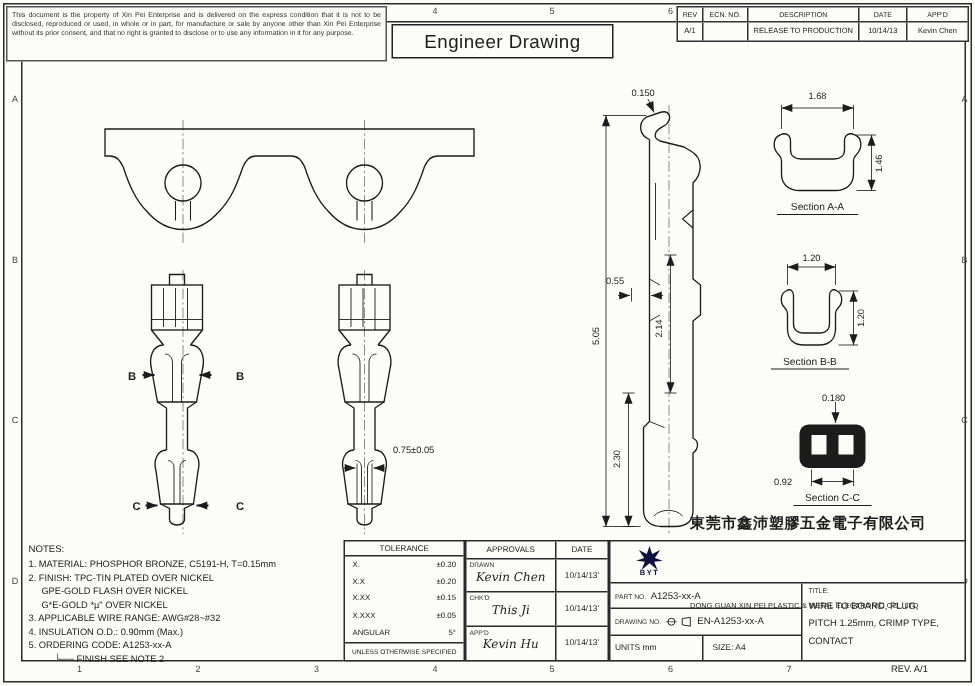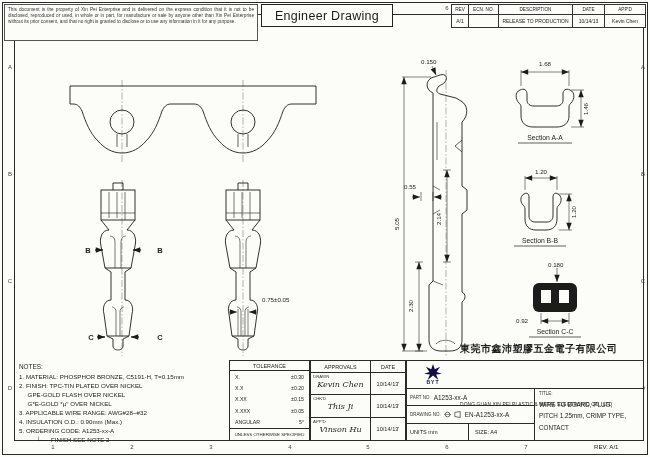--- a/index.html
+++ b/index.html
@@ -10,21 +10,21 @@
   .inner-frame { position:absolute; left:14px; top:14px; width:630px; height:427px; border:1px solid #2a2a2a; }
   .zn { position:absolute; font-size:6px; color:#444; width:10px; text-align:center; }
   .zn.t { top:5px; } .zn.b { top:444px; } .zn.l { left:5px; } .zn.r { left:638px; }
   svg.drawing { position:absolute; left:0; top:0; pointer-events:none; }
   svg.drawing text { font-family:"Liberation Sans",sans-serif; fill:#1c1c1c; stroke:none; font-size:6.2px; }
   svg.drawing text.seclab { font-size:6.8px; }
   svg.drawing text.cutlet { font-size:7.5px; font-weight:bold; }
 
   .disclaimer { position:absolute; left:4px; top:4px; width:254px; height:37px; border:1px solid #555;
     background:#fcfcf8; font-size:4.7px; line-height:5.9px; padding:2px 3px; color:#333; text-align:justify; }
-  .title-box { position:absolute; left:261px; top:4px; width:132px; height:23px; border:1.2px solid #222;
+  .title-box { position:absolute; left:261px; top:16px; width:148px; height:23px; border:1.2px solid #222;
     background:#fcfcf8; display:flex; align-items:center; justify-content:center; font-size:12.5px; letter-spacing:0.3px; }
   .rev-table { position:absolute; left:451px; top:4px; width:195px; border:1px solid #333; background:#fcfcf8; font-size:4.7px; }
   .rev-row { display:flex; align-items:center; }
   .rev-row.head { height:9px; }
   .rev-row.data { height:13px; border-top:1px solid #333; font-size:5px; }
   .rev-cell { text-align:center; border-right:1px solid #333; height:100%; display:flex; align-items:center; justify-content:center; }
   .rev-cell:last-child { border-right:none; }
   .rc1{width:17px;} .rc2{width:30px;} .rc3{width:74px;} .rc4{width:32px;} .rc5{flex:1;}
 
   .notes { position:absolute; left:19px; top:362px; width:208px; font-size:6.2px; line-height:9px; }
@@ -302,21 +302,21 @@
     <div class="apv-row">
       <div class="apv-main">
         <div class="apv-role">CHK'D</div>
         <div class="apv-name">This Ji</div>
       </div>
       <div class="apv-date">10/14/13'</div>
     </div>
     <div class="apv-row">
       <div class="apv-main">
         <div class="apv-role">APP'D</div>
-        <div class="apv-name">Vinson Hu</div>
+        <div class="apv-name">Kevin Hu</div>
       </div>
       <div class="apv-date">10/14/13'</div>
     </div>
   </div>
 
   <div class="titleblock">
     <div class="tb-company">
       <div class="tb-logo">
         <svg width="18" height="16" viewBox="0 0 20 18">
           <path d="M10,0 L12,6 L18,3 L14,9 L20,11 L13.5,11.8 L16,18 L10,13 L4,18 L6.5,11.8 L0,11 L6,9 L2,3 L8,6 Z" fill="#10103f"></path>

